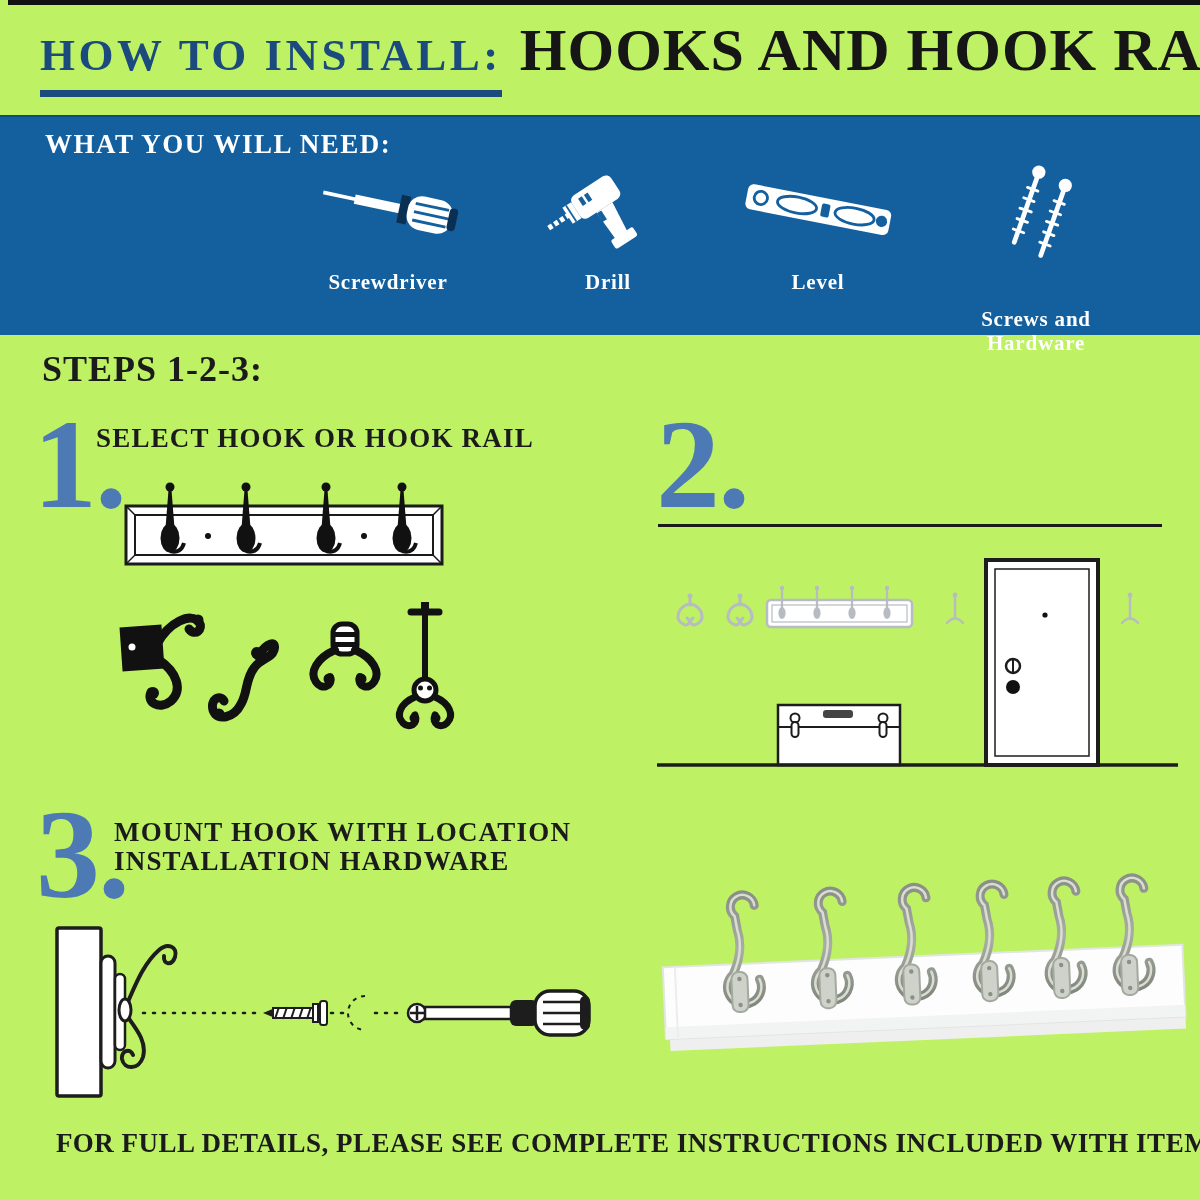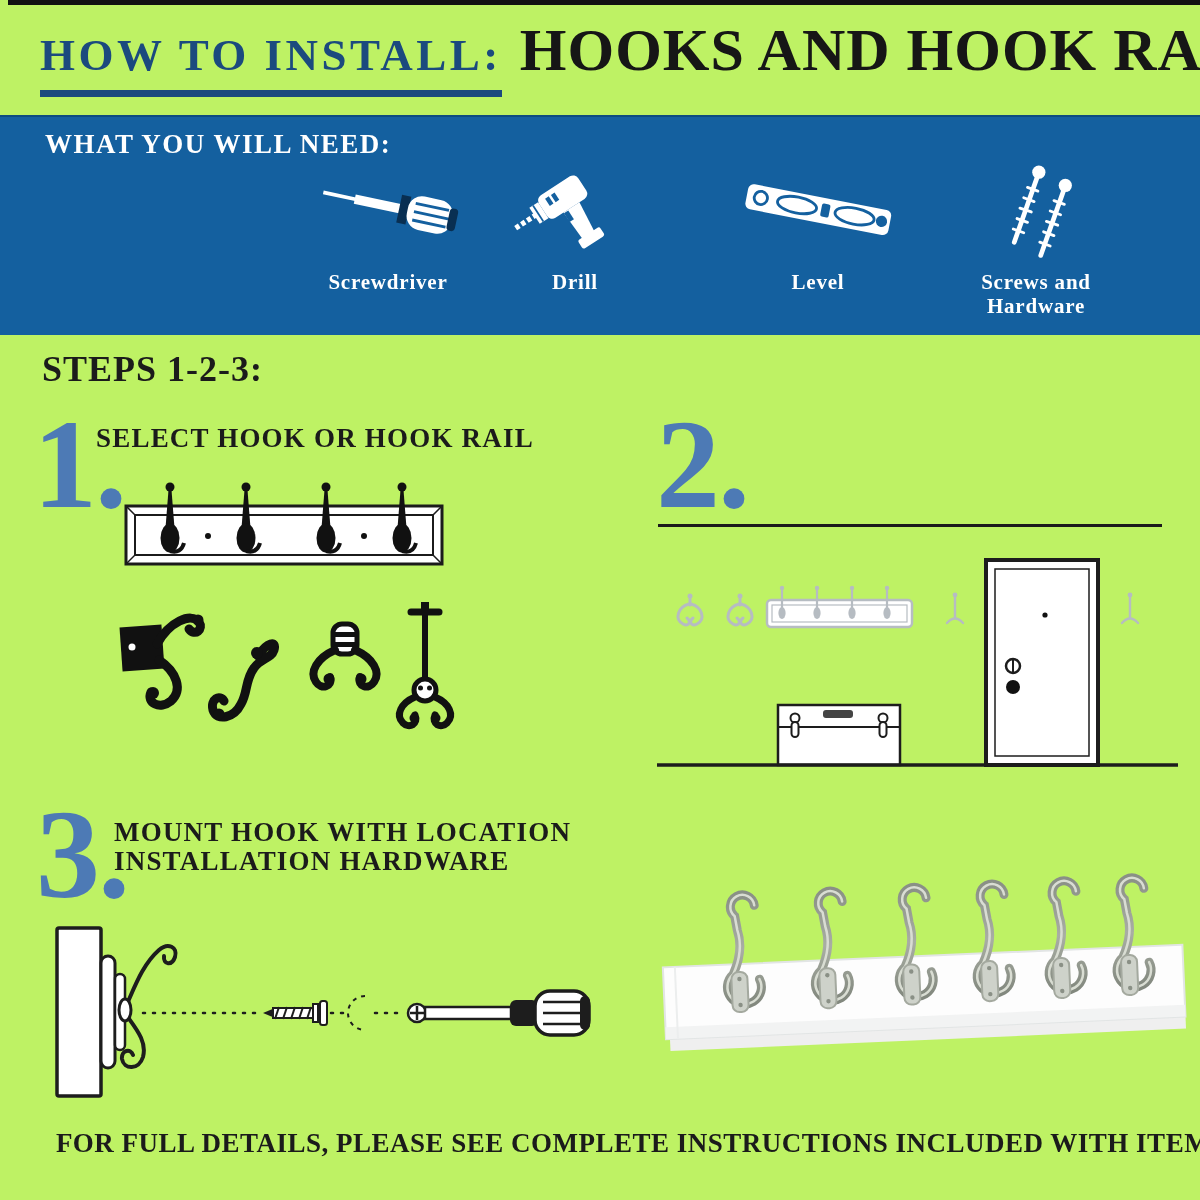--- a/index.html
+++ b/index.html
@@ -16,21 +16,21 @@
     border-bottom:7px solid #1b4a7e;padding-bottom:9px;
   }
   .header .main{font-size:60px;font-weight:bold;color:#161616;letter-spacing:1px;margin-left:18px;}
 
   
   .banner{position:absolute;left:0;top:115px;width:1200px;height:218px;background:#14609f;border-top:2px solid #0d4c80;}
   .banner-heading{position:absolute;left:45px;top:12px;font-size:27px;font-weight:bold;color:#fff;letter-spacing:1.5px;}
   .tool{position:absolute;top:42px;width:230px;display:flex;flex-direction:column;align-items:center;}
   .tool .icon{height:104px;display:flex;align-items:flex-end;justify-content:center;}
   .tool .label{font-size:21px;font-weight:bold;color:#fff;text-align:center;letter-spacing:0.8px;line-height:1.12;margin-top:8px;max-width:170px;}
-  .tool.t1{left:55px;}  .tool.t2{left:273px;} .tool.t3{left:460px;} .tool.t4{left:703px;} .tool.t5{left:921px;}
+  .tool.t1{left:55px;}  .tool.t2{left:273px;} .tool.t3{left:493px;} .tool.t4{left:703px;} .tool.t5{left:921px;gap:37px;}
 
   .steps-heading{position:absolute;left:42px;top:348px;font-size:36px;font-weight:bold;letter-spacing:1px;}
 
   .step-num{position:absolute;font-size:128px;font-weight:bold;color:#4d7ab5;line-height:0.82;letter-spacing:-2px;}
   .step-title{position:absolute;font-size:27px;font-weight:bold;letter-spacing:1.2px;line-height:1.08;}
 
   .num-1{left:33px;top:412px;}
   .title-1{left:96px;top:424px;width:460px;}
   .num-2{left:656px;top:412px;}
   .title-2{left:734px;top:424px;width:455px;}

